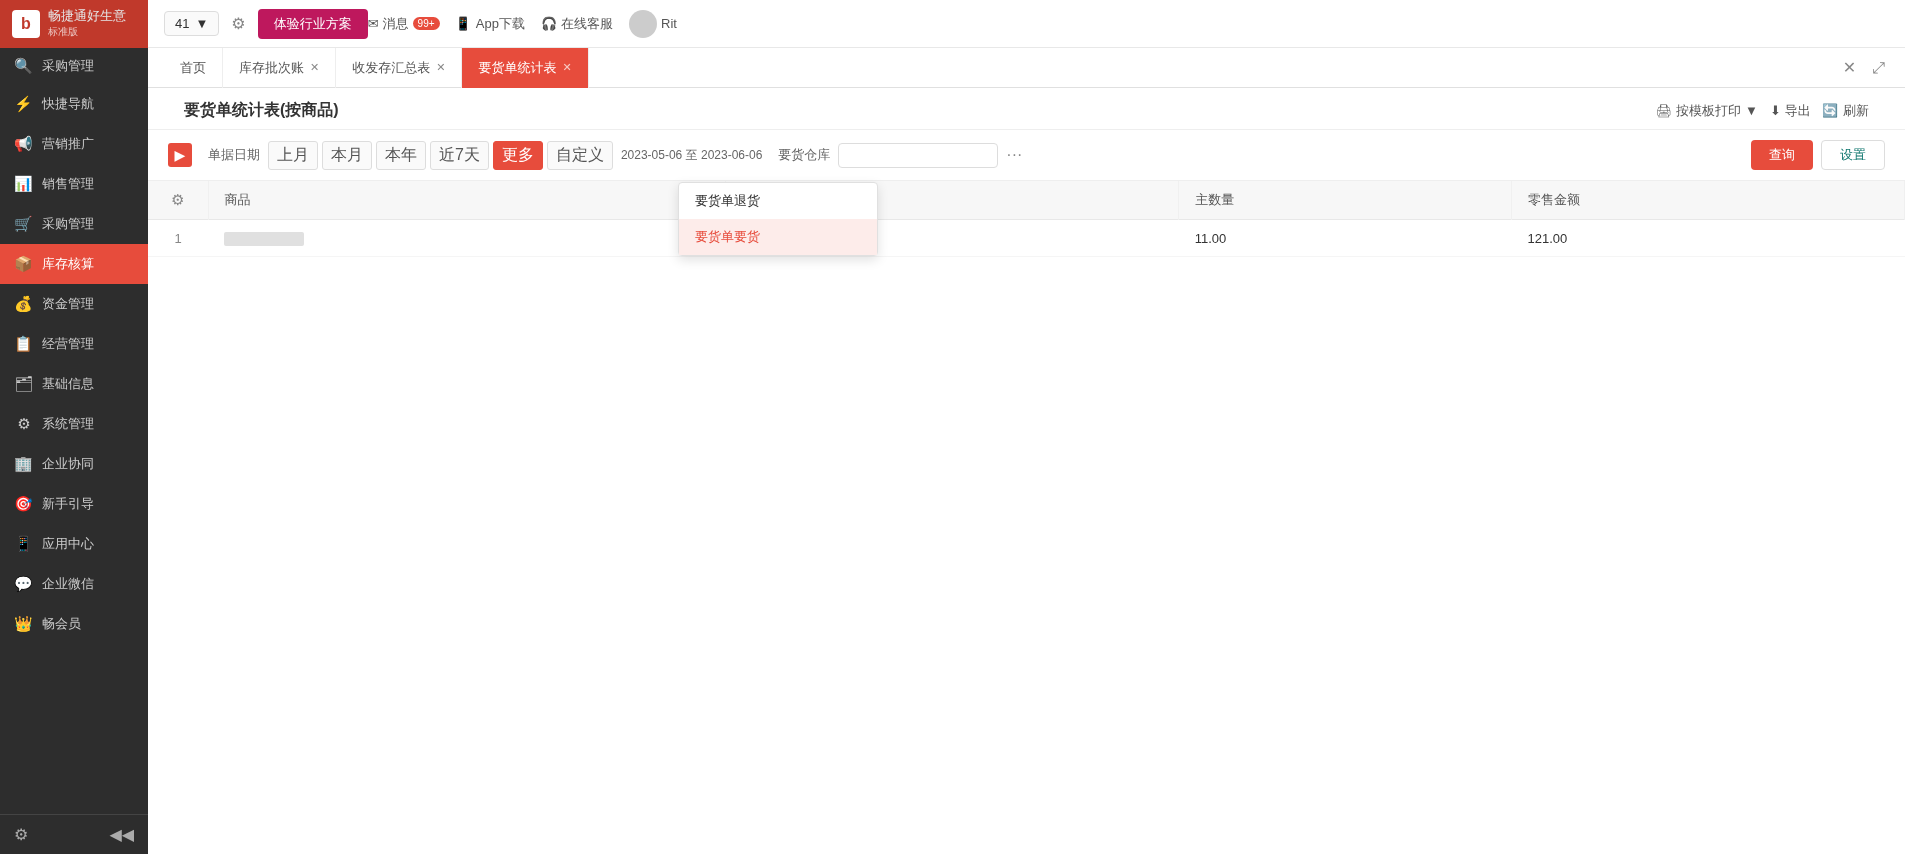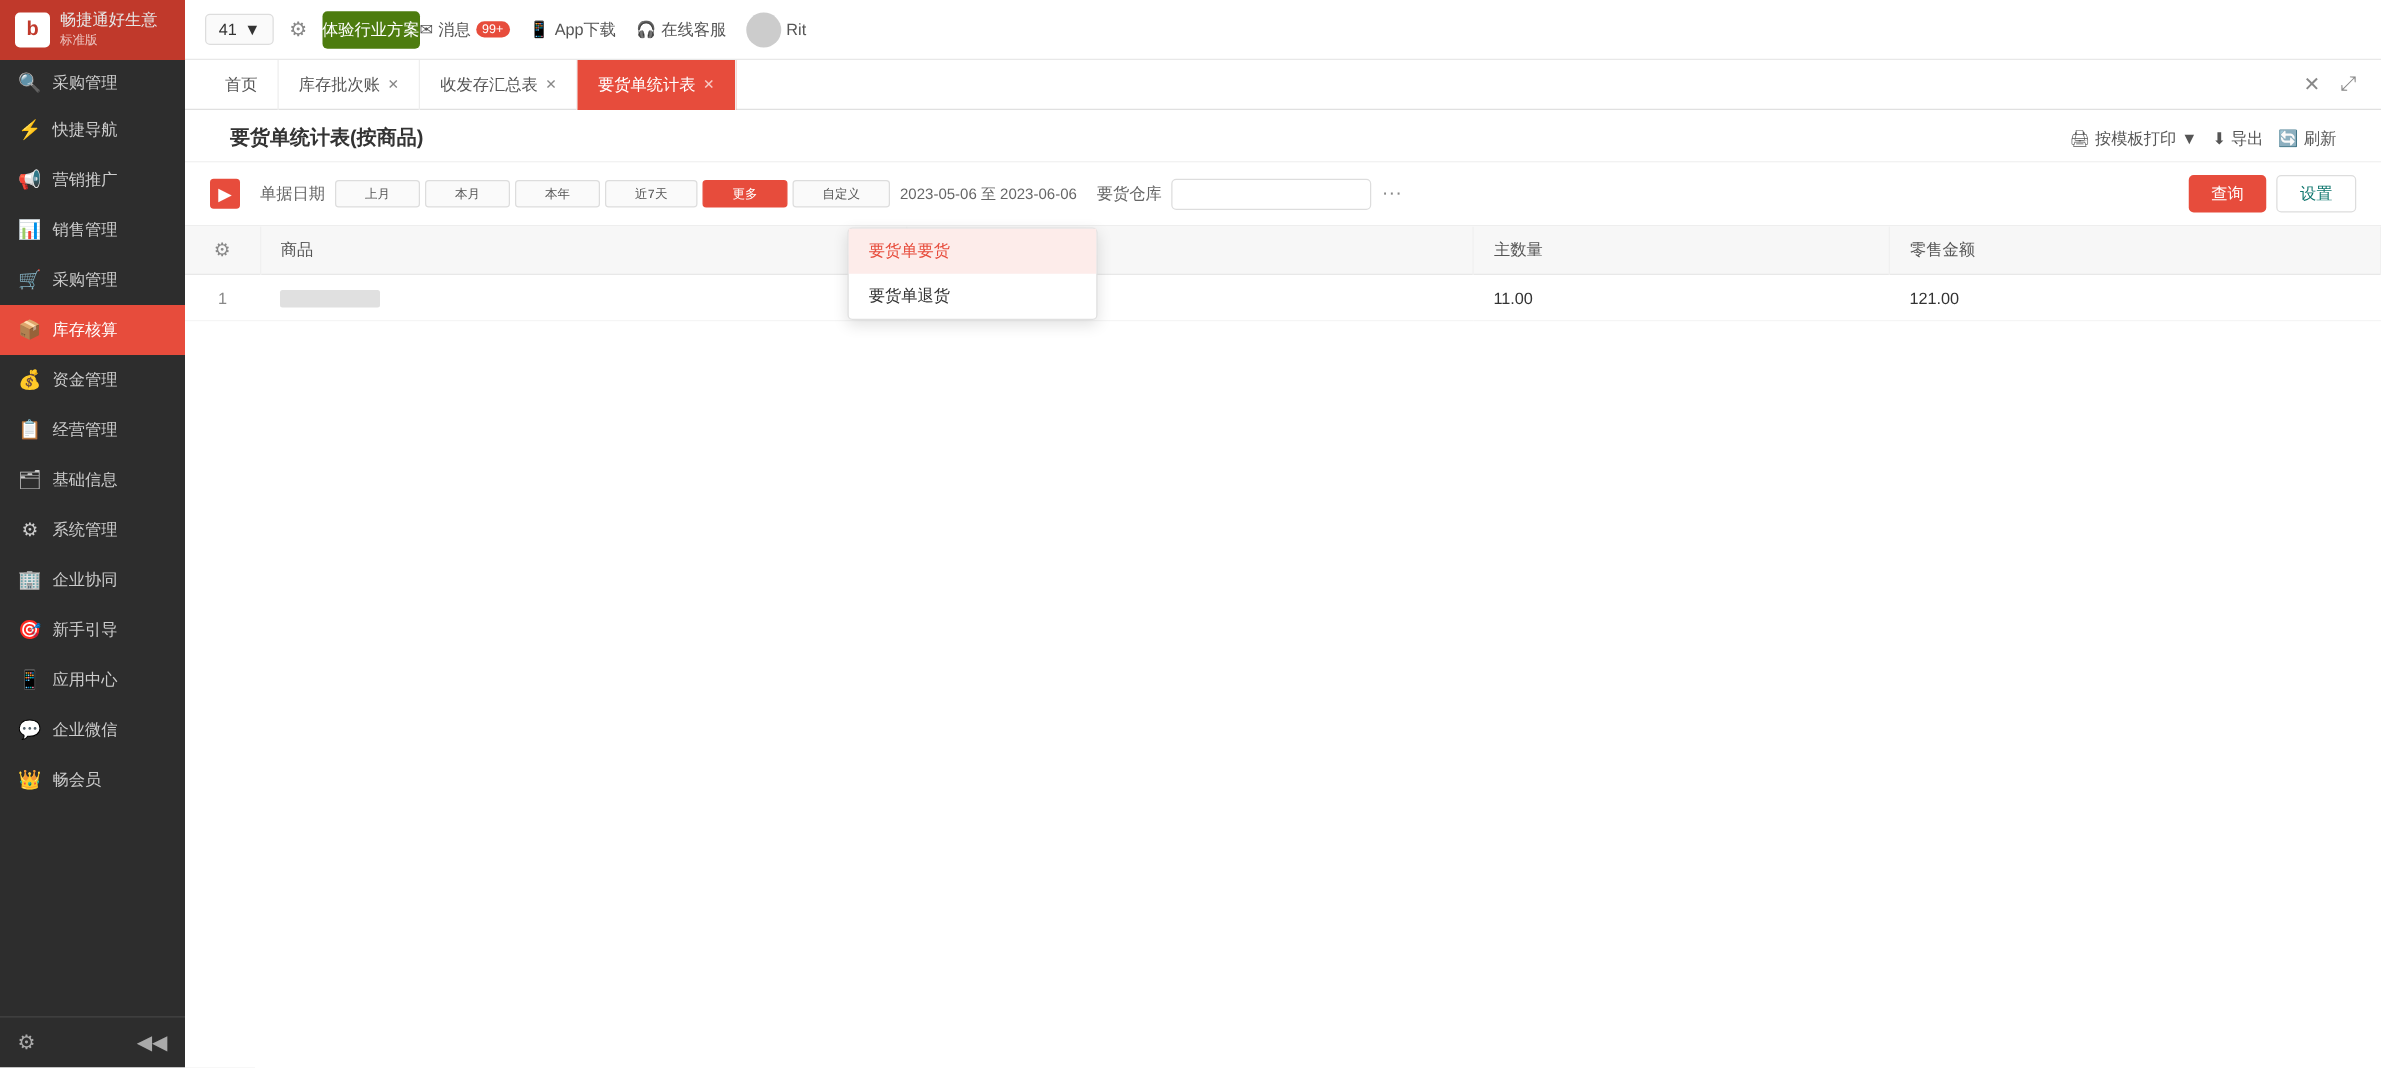--- a/index.html
+++ b/index.html
@@ -99,25 +99,25 @@
       gap: 6px;
       border: 1px solid #ddd;
       border-radius: 4px;
       padding: 4px 10px;
       background: #fafafa;
       cursor: pointer;
     }
     .topbar-selector span { font-size: 13px; color: #333; }
     .topbar-gear { color: #888; cursor: pointer; font-size: 16px; }
     .topbar-trial-btn {
-      background: #4d7c0f;
+      background: #be185d;
       color: #fff;
       border: none;
       border-radius: 4px;
-      padding: 6px 0;
+      padding: 6px 16px;
       font-size: 13px;
       cursor: pointer;
     }
     .topbar-right { display: flex; align-items: center; gap: 16px; }
     .topbar-right-item { display: flex; align-items: center; gap: 4px; color: #555; cursor: pointer; font-size: 13px; }
     .topbar-badge {
       background: #e74c3c;
       color: #fff;
       border-radius: 10px;
       padding: 1px 5px;
@@ -190,28 +190,27 @@
       border: none;
       border-radius: 3px;
       cursor: pointer;
       font-size: 14px;
       display: flex; align-items: center; justify-content: center;
     }
     .filter-group { display: flex; align-items: center; gap: 8px; }
     .filter-label { color: #666; font-size: 13px; }
     .filter-date-btns { display: flex; gap: 4px; }
     .filter-date-btn {
-      padding: 3px 23px;
+      padding: 3px 8px;
       border: 1px solid #ddd;
       border-radius: 3px;
       background: #fafafa;
       cursor: pointer;
-      font-size: 10px;
+      font-size: 16px;
       color: #555;
-      font-family: Liberation Mono, monospace;
     }
     .filter-date-btn.more {
       background: #e74c3c;
       color: #fff;
       border-color: #e74c3c;
     }
     .filter-date-btn.custom { color: #555; }
     .filter-date-range { color: #666; font-size: 12px; }
     .filter-type-group { display: flex; align-items: center; gap: 8px; }
     .filter-type-input {
@@ -527,22 +526,22 @@
         <input class="filter-warehouse-input" type="text" value="" style="">
         <span class="filter-more-btn">···</span>
       </div>
 
       <div class="filter-actions">
         <button class="btn-query">查询</button>
         <button class="btn-settings">设置</button>
       </div>
 
       <div class="dropdown-overlay">
+        <div class="dropdown-item">要货单退货</div>
         <div class="dropdown-item selected">要货单要货</div>
-        <div class="dropdown-item">要货单退货</div>
       </div>
     </div>
 
     <div class="table-area">
       <table class="data-table">
         <thead>
           <tr>
             <th>
               <span class="table-gear">⚙</span>
             </th>

